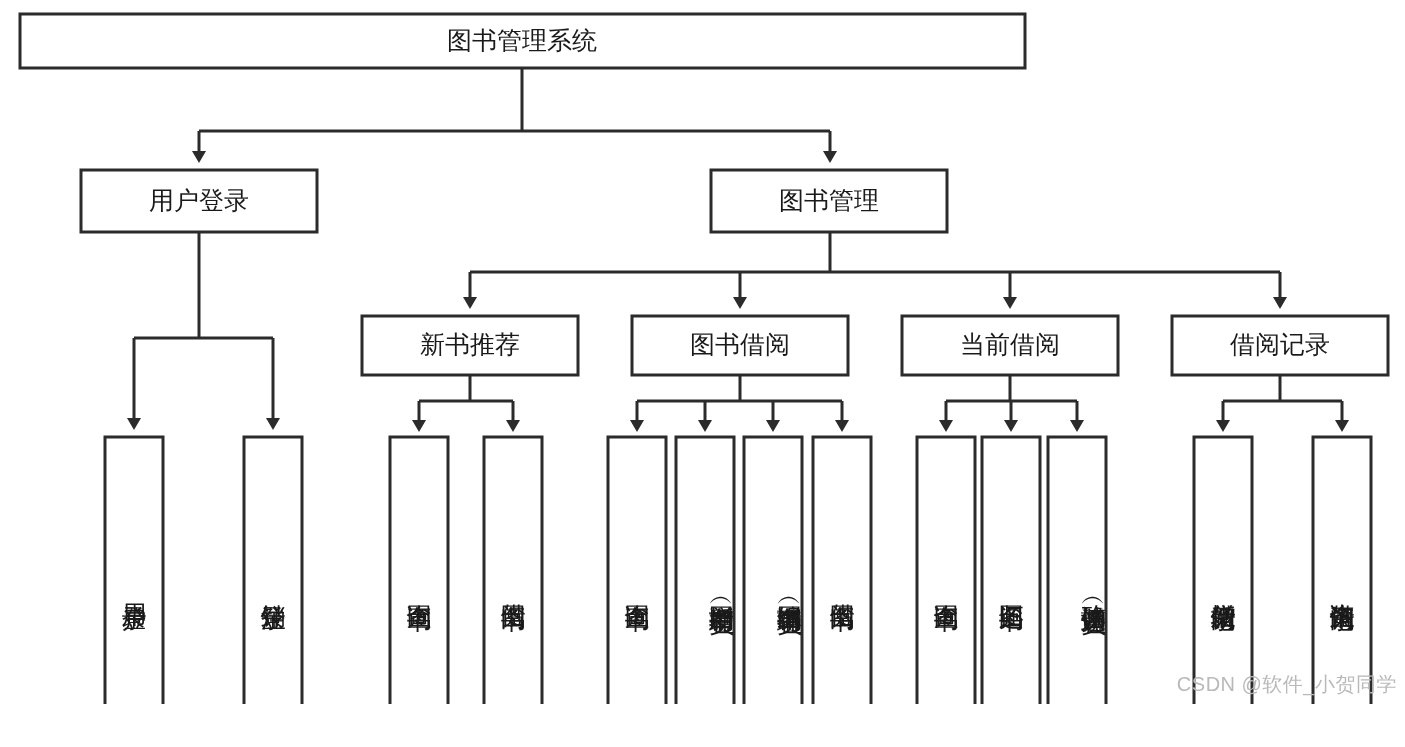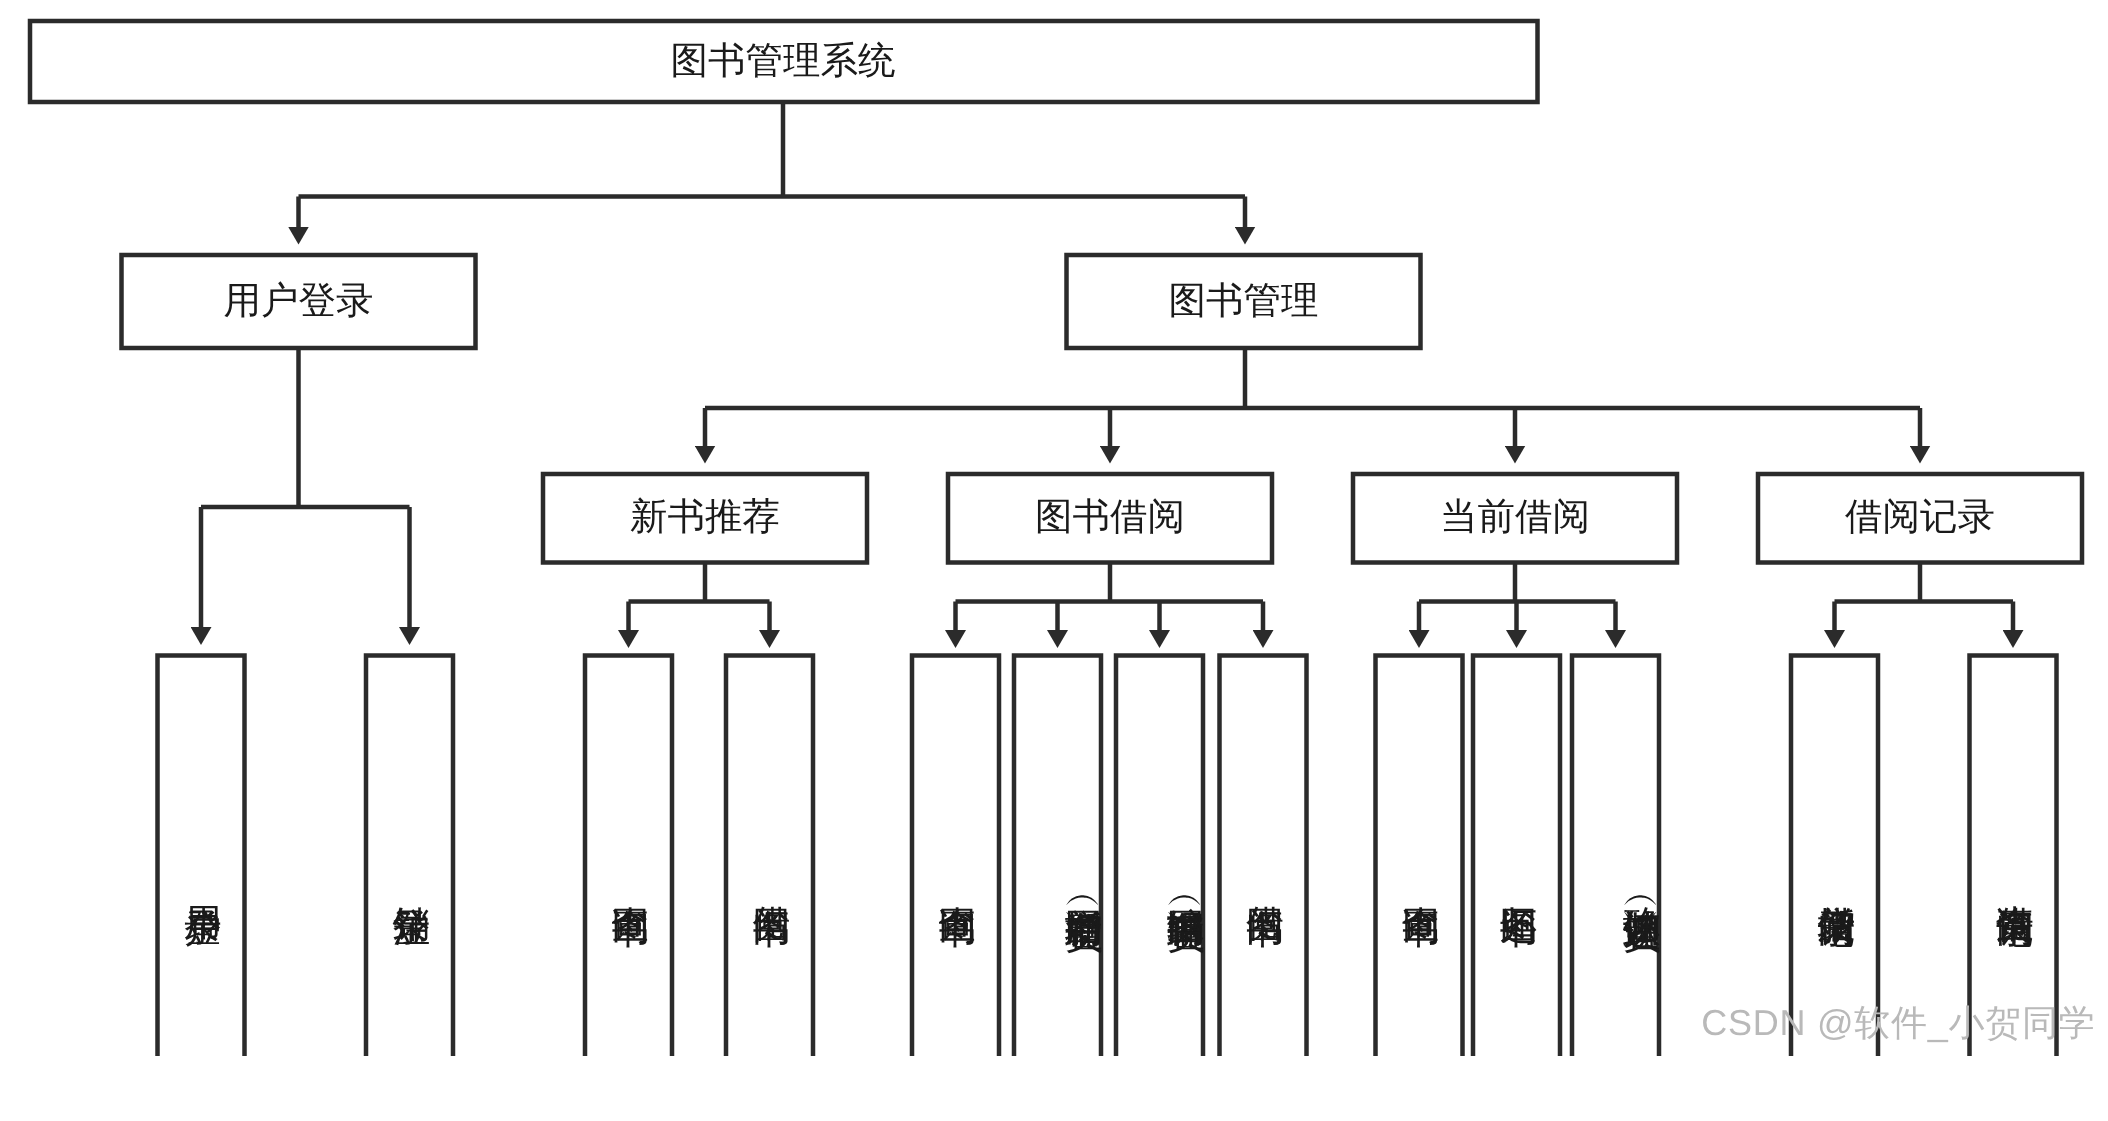--- a/index.html
+++ b/index.html
@@ -60,21 +60,21 @@
     justify-content: center;
     text-align: center;
     white-space: nowrap;
     pointer-events: none;
   }
   .watermark {
     position: absolute;
     right: 8px;
     bottom: 6px;
     font-family: "Liberation Sans", "DejaVu Sans", sans-serif;
-    font-size: 24px;
+    font-size: 20px;
     color: #b9b9b9;
     white-space: nowrap;
     letter-spacing: 0.5px;
   }
 </style>
 </head>
 <body>
 
 <div id="canvas">
 

